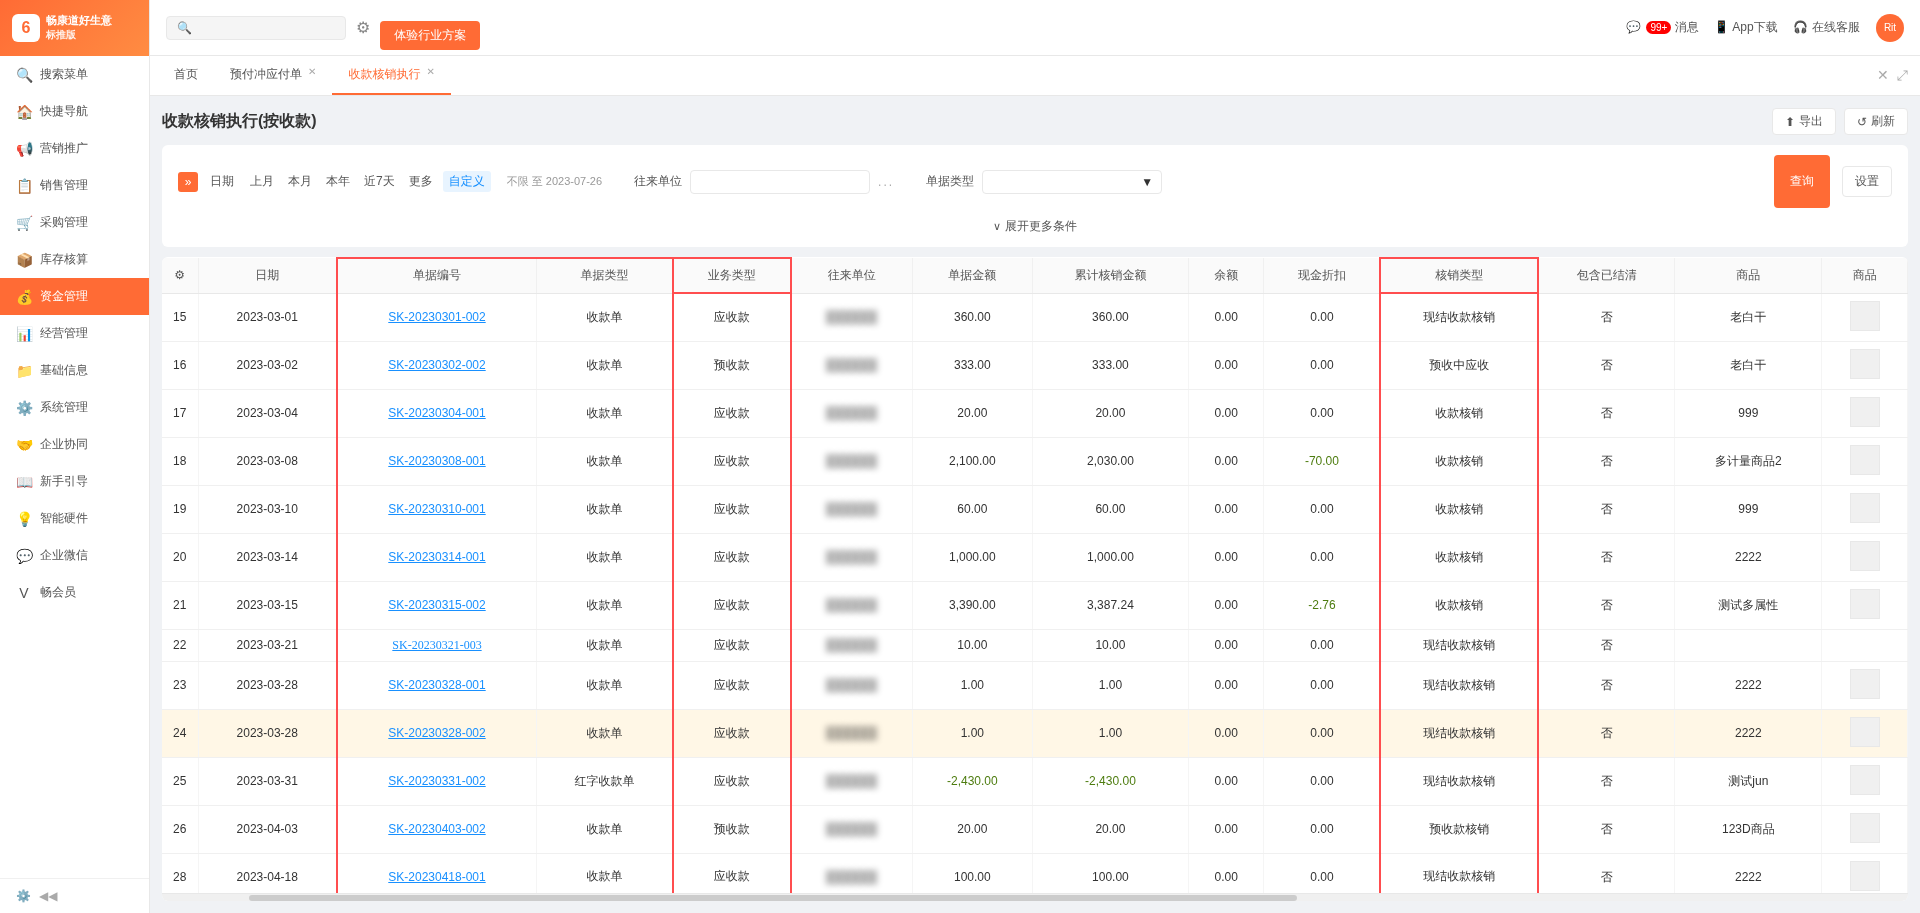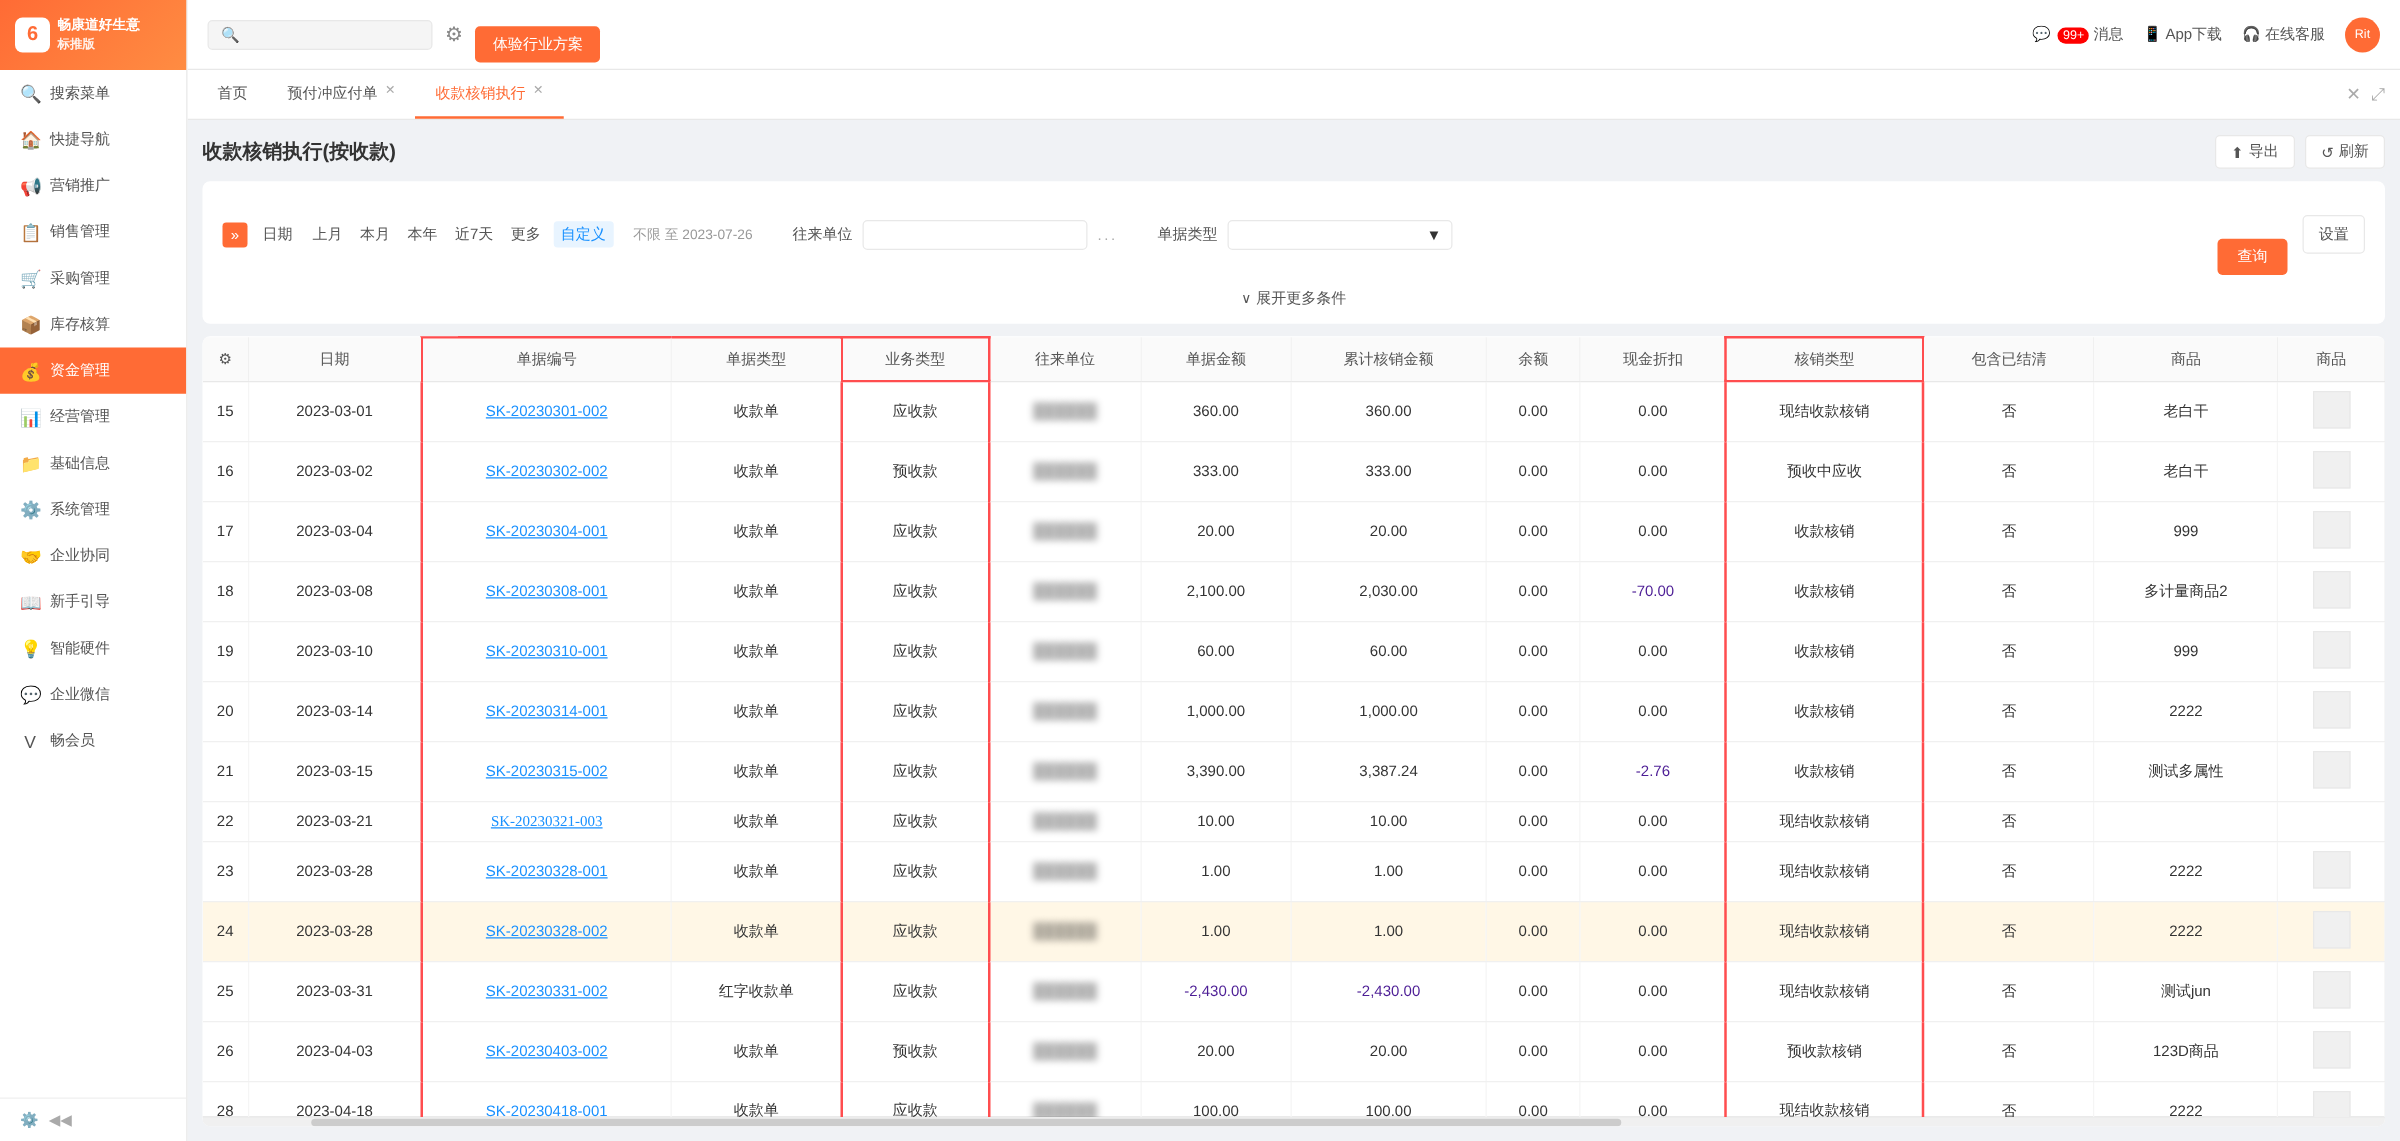--- a/index.html
+++ b/index.html
@@ -114,21 +114,21 @@
       font-size: 12px; width: 200px; color: #333;
     }
     .filter-dots { color: #aaa; letter-spacing: 2px; }
     .filter-select {
       border: 1px solid #e8e8e8; border-radius: 4px; padding: 4px 8px;
       font-size: 12px; width: 180px; color: #333; background: white;
       display: flex; align-items: center; justify-content: space-between; cursor: pointer;
     }
     .btn-query {
       background: #ff6b35; color: white; border: none; border-radius: 4px;
-      padding: 6px 16px; font-size: 12px; cursor: pointer; margin-left: auto; margin-top: 36px;
+      padding: 18px 16px; font-size: 12px; cursor: pointer; margin-left: auto;
     }
     .btn-settings {
       background: white; border: 1px solid #e8e8e8; border-radius: 4px;
       padding: 6px 12px; font-size: 12px; cursor: pointer; color: #555;
     }
     .expand-more {
       display: flex; justify-content: center; align-items: center;
       color: #555; font-size: 12px; cursor: pointer; gap: 4px; padding: 2px 0;
     }
     .expand-arrow { font-size: 11px; }
@@ -151,21 +151,21 @@
     th {
       padding: 8px 10px; border-bottom: 1px solid #e8e8e8; border-right: 1px solid #f0f0f0;
       color: #555; font-weight: 500; white-space: nowrap; text-align: center;
     }
     td {
       padding: 7px 10px; border-bottom: 1px solid #f0f0f0; border-right: 1px solid #f5f5f5;
       color: #333; white-space: nowrap; text-align: center;
     }
     tr.highlighted td { background: #fff7e6; }
     .link-text { color: #1890ff; text-decoration: underline; cursor: pointer; }
-    .negative { color: #4c1d95; }
+    .negative { color: #4d7c0f; }
     .blurred { color: transparent; text-shadow: 0 0 6px rgba(0,0,0,0.3); user-select: none; }
 
     
     .table-scroll::-webkit-scrollbar { height: 6px; width: 6px; }
     .table-scroll::-webkit-scrollbar-track { background: #f0f0f0; }
     .table-scroll::-webkit-scrollbar-thumb { background: #ccc; border-radius: 3px; }
   </style>
 </head>
 <body>
 

